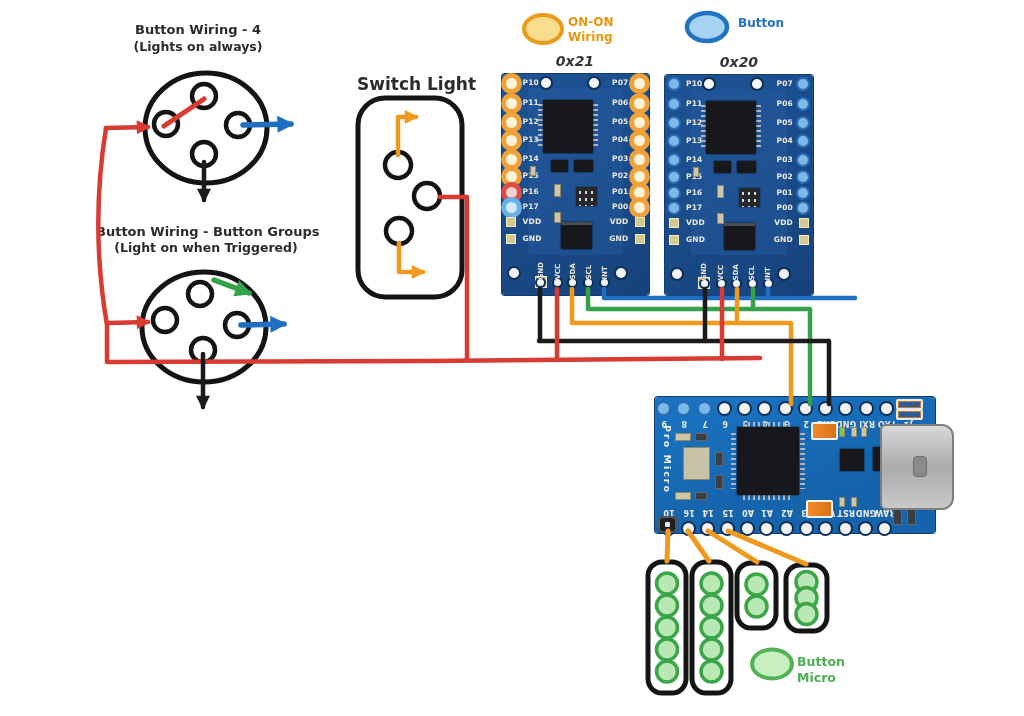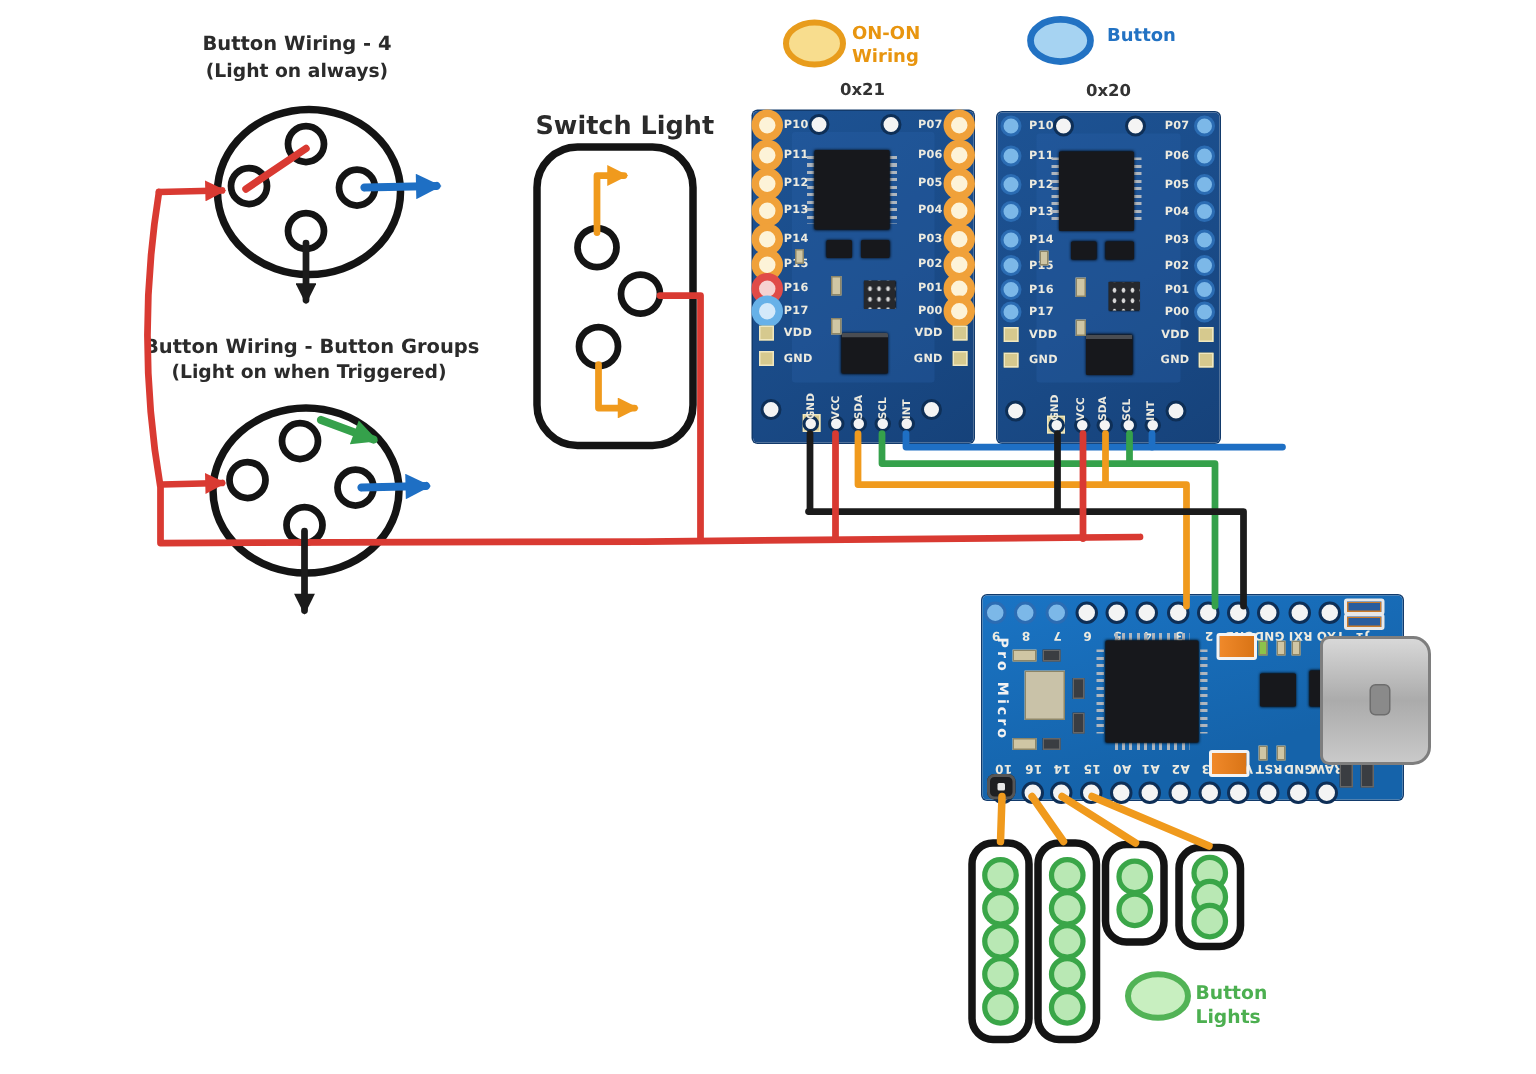--- a/index.html
+++ b/index.html
@@ -26,41 +26,41 @@
   .smd.dark{background:#3a3d42;box-shadow:inset 0 0 0 1px #666;}
   .dotcomp{position:absolute;background-color:#26282c;
            background-image:radial-gradient(#d8d8d8 1.1px,transparent 1.5px);
            background-size:6px 7px;background-position:1px 2px;box-shadow:0 0 1px #000;}
   .cap{position:absolute;background:linear-gradient(90deg,#f0892a,#d97416);border:2px solid #f3f3f3;border-radius:2px;}
   .usb{position:absolute;background:linear-gradient(180deg,#d8d8d8,#ababab 50%,#c9c9c9);border:2px solid #7e7e7e;
        border-radius:6px 12px 12px 6px;z-index:14;}
   .usb .slot{position:absolute;left:44%;top:36%;width:12px;height:24%;background:#8a8a8a;border:1px solid #6d6d6d;border-radius:4px;}
   .promicro-name{position:absolute;color:#f2f2f2;font-size:9.5px;font-weight:bold;letter-spacing:2px;transform:rotate(90deg);transform-origin:top left;white-space:nowrap;}
   .j1pad{position:absolute;background:#2a5d9e;border:2px solid #e8e8e8;border-radius:2px;box-shadow:inset 0 0 0 1px #c87a2a;}
-  .addr{position:absolute;font-size:11px;font-weight:600;color:#333;}
+  .addr{position:absolute;font-size:14px;font-weight:600;color:#333;font-style:italic;}
 </style>
 </head>
 <body>
 
 <div id="canvas">
 
   <div class="txt center" style="left:118px;top:22px;width:160px;font-size:13px;">Button Wiring - 4</div>
-  <div class="txt center" style="left:118px;top:39px;width:160px;font-size:12.5px;">(Light on always)</div>
+  <div class="txt center" style="left:118px;top:39px;width:160px;font-size:12.5px;">(Lights on always)</div>
 
   <div class="txt center" style="left:96px;top:224px;width:220px;font-size:13px;">Button Wiring - Button Groups</div>
   <div class="txt center" style="left:96px;top:240px;width:220px;font-size:12.5px;">(Light on when Triggered)</div>
 
   <div class="txt" style="left:357px;top:74px;font-size:17px;font-weight:700;">Switch Light</div>
 
   <div class="txt" style="left:568px;top:15px;font-size:12px;color:#e8950f;">ON-ON</div>
   <div class="txt" style="left:568px;top:30px;font-size:12px;color:#e8950f;">Wiring</div>
   <div class="txt" style="left:738px;top:16px;font-size:12px;color:#2272c3;">Button</div>
 
   <div class="txt" style="left:797px;top:654px;font-size:12.5px;color:#4caf50;">Button</div>
-  <div class="txt" style="left:797px;top:670px;font-size:12.5px;color:#4caf50;">Lights</div>
+  <div class="txt" style="left:797px;top:670px;font-size:12.5px;color:#4caf50;">Micro</div>
 
   <div id="boards">
       <div class="board" style="left:501.5px;top:74px;width:147px;height:221px;">
         <div style="position:absolute;left:26px;top:14px;right:26px;bottom:40px;background:#2a64ab;opacity:.3;border-radius:2px;"></div>
         <div class="addr" style="left:0;top:-21px;width:147px;text-align:center;">0x21</div>
         <div class="hole white" style="left:37px;top:2px;width:14px;height:14px;"></div>
         <div class="hole white" style="left:85px;top:2px;width:14px;height:14px;"></div>
         <div class="hole white" style="left:5px;top:192px;width:14px;height:14px;"></div>
         <div class="hole white" style="left:112px;top:192px;width:14px;height:14px;"></div>
         <div class="ring" style="left:-1px;top:-1px;width:21px;height:21px;border:5px solid #f0a13a;background:#fdf3d8;"></div>

